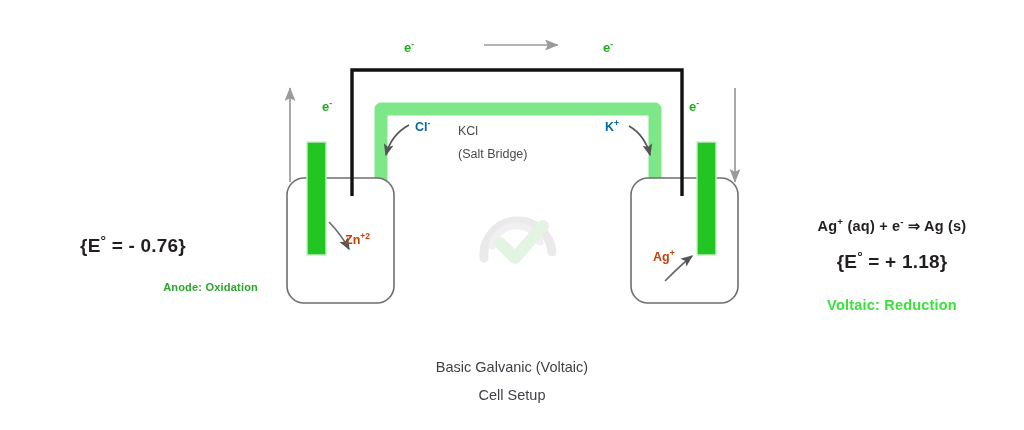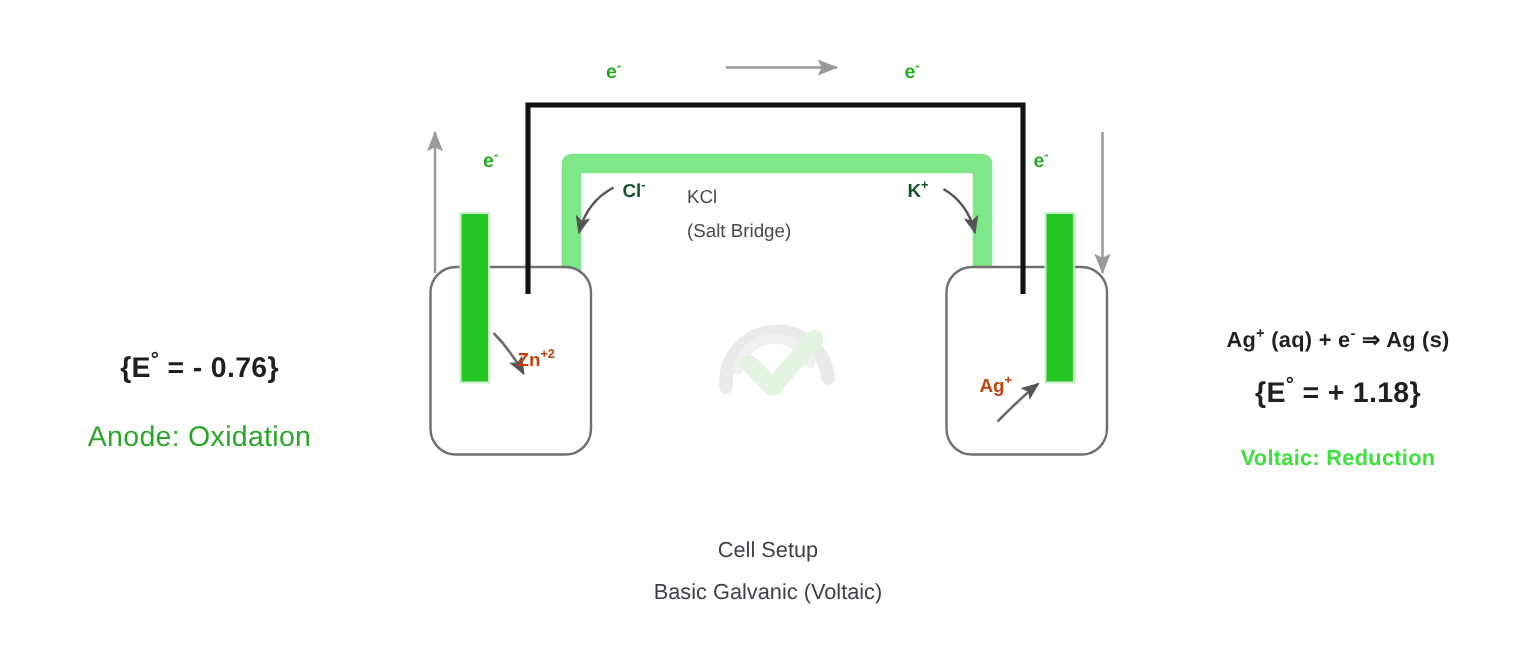--- a/index.html
+++ b/index.html
@@ -37,24 +37,25 @@
     color: #231f20;
     letter-spacing: 0.2px;
   }
   .eq-sub {
     font-size: 19px;
     font-weight: bold;
     color: #231f20;
     letter-spacing: 0.2px;
   }
   .role-anode {
-    font-size: 19px;
-    font-weight: normal;
+    font-size: 11px;
+    font-weight: bold;
     color: #2aa62a;
     letter-spacing: 0.2px;
+    text-align: right;
   }
   .role-cathode {
     font-size: 14.5px;
     font-weight: bold;
     color: #3ce13c;
     letter-spacing: 0.2px;
   }
   .side-block {
     position: absolute;
     text-align: center;
@@ -66,21 +67,21 @@
 
   
   .lbl-e {
     font-size: 13px;
     font-weight: bold;
     color: #1faa1f;
   }
   .lbl-ion {
     font-size: 12.5px;
     font-weight: bold;
-    color: #14532d;
+    color: #0369a1;
   }
   .lbl-salt {
     font-size: 12.5px;
     color: #4a4a4a;
     text-align: left;
   }
   .lbl-species {
     font-size: 12.5px;
     font-weight: bold;
     color: #c2410c;
@@ -202,17 +203,17 @@
   <div class="txt lbl-salt" style="left:458px; top:147px; width:120px;">(Salt Bridge)</div>
 
   <div class="txt lbl-species" style="left:345px; top:233px;">
     <span>Zn</span><sup>+2</sup>
   </div>
   <div class="txt lbl-species" style="left:653px; top:250px;">
     <span>Ag</span><sup>+</sup>
   </div>
 
   <div id="caption">
+    <div>Basic Galvanic (Voltaic)</div>
     <div>Cell Setup</div>
-    <div>Basic Galvanic (Voltaic)</div>
   </div>
 
 </div>
 
 </body></html>

